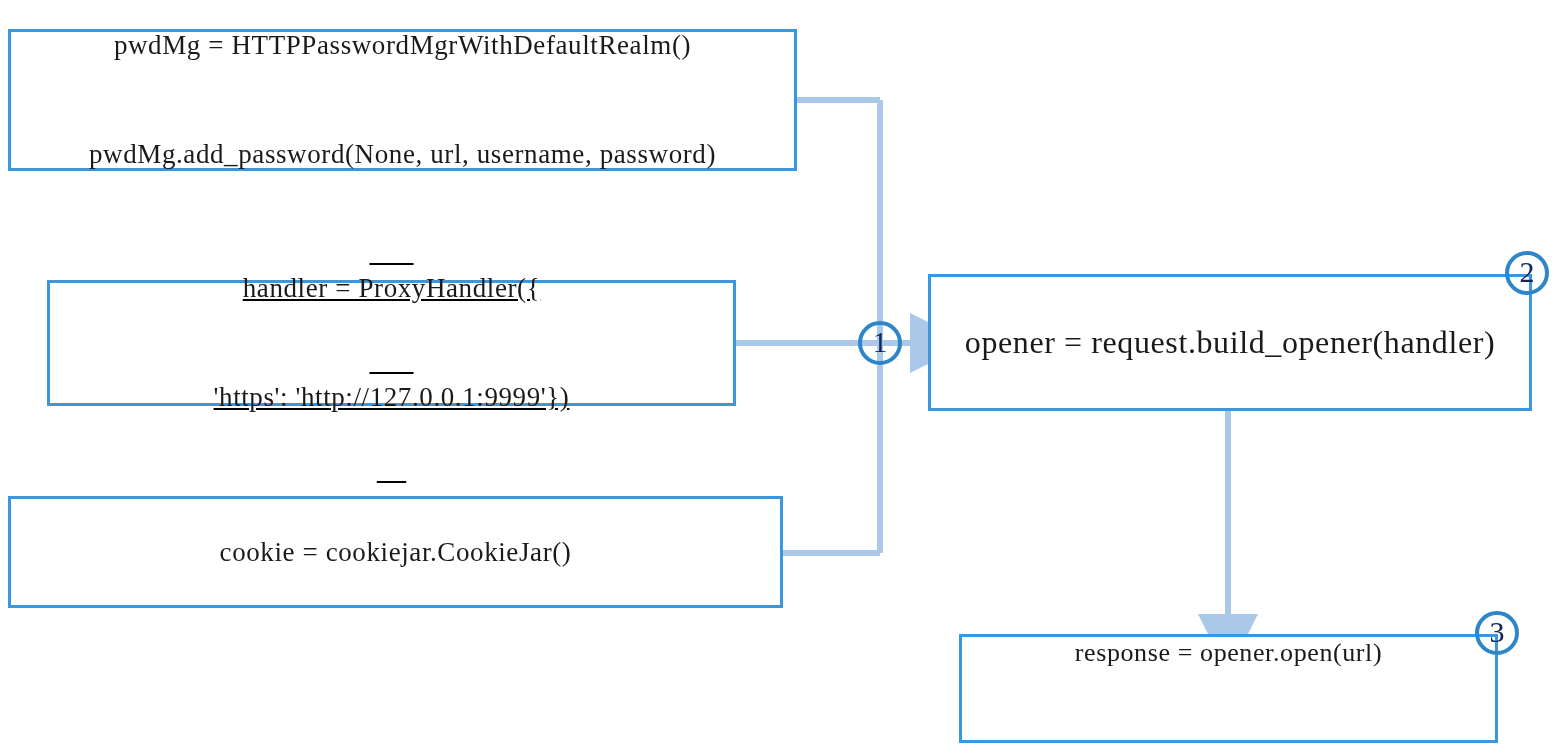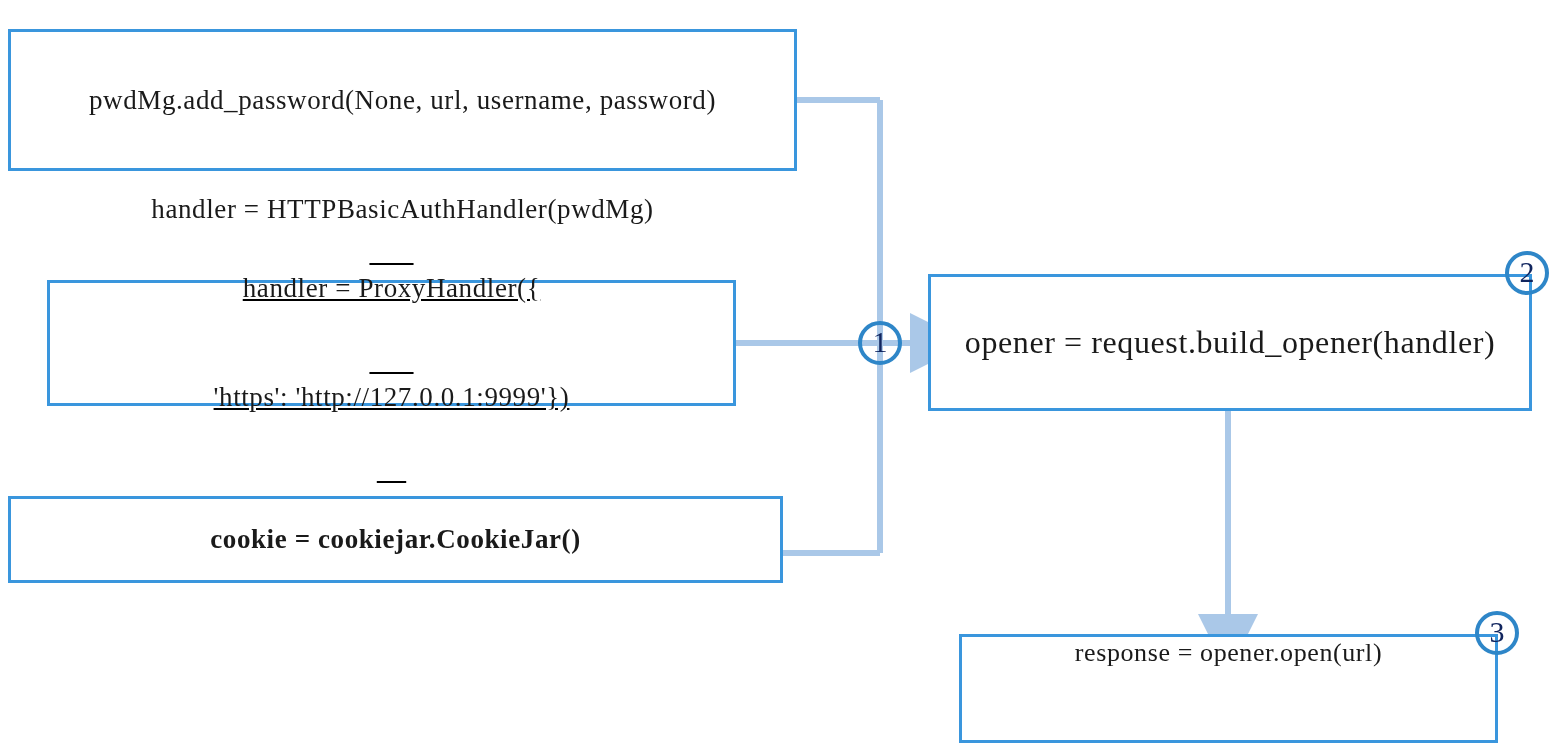--- a/index.html
+++ b/index.html
@@ -47,21 +47,21 @@
     color: #1a1a1a;
     letter-spacing: 0.6px;
     white-space: pre;
     padding: 0 10px;
   }
   .node .code .ln { display: block; }
 
   
   #node-auth    { left: 8px;   top: 21px;  width: 789px; height: 142px; }
   #node-proxy   { left: 47px;  top: 272px; width: 689px; height: 126px; text-decoration: underline; }
-  #node-cookie  { left: 8px;   top: 488px; width: 775px; height: 87px; font-weight: bold; }
+  #node-cookie  { left: 8px;   top: 488px; width: 775px; height: 112px; }
   #node-opener  { left: 928px; top: 266px; width: 604px; height: 137px; }
   #node-response{ left: 959px; top: 626px; width: 539px; height: 109px; align-items: flex-end; }
 
   #node-opener .code { font-size: 32px; }
   #node-response .code { font-size: 26px; }
 
   
   .step {
     position: absolute;
     width: 44px;
@@ -110,21 +110,20 @@
 
     <path d="M880,335 L916,335" fill="none" stroke="#aac8e8" stroke-width="6" marker-end="url(#arrowRight)"></path>
 
     <path d="M1228,403 L1228,612" fill="none" stroke="#aac8e8" stroke-width="6" marker-end="url(#arrowDown)"></path>
   </svg>
 
   <div class="node" id="node-auth">
     <div class="code">
       <span class="ln">pwdMg = HTTPPasswordMgrWithDefaultRealm()</span>
       <span class="ln">pwdMg.add_password(None, url, username, password)</span>
-      <span class="ln">handler = HTTPBasicAuthHandler(pwdMg)</span>
     </div>
   </div>
 
   <div class="node" id="node-proxy">
     <div class="code">
       <span class="ln">handler = ProxyHandler({</span>
       <span class="ln">'https': 'http://127.0.0.1:9999'})</span>
     </div>
   </div>
 

